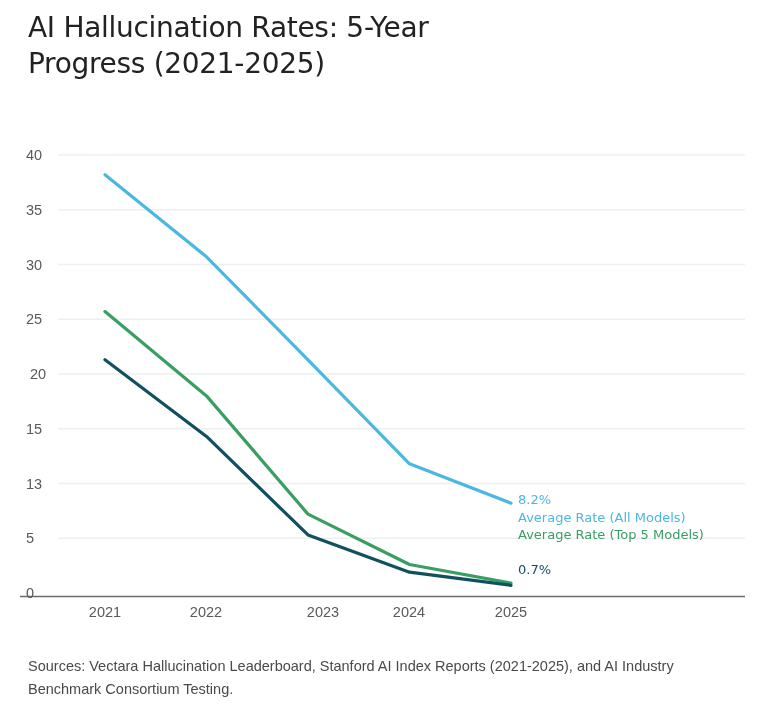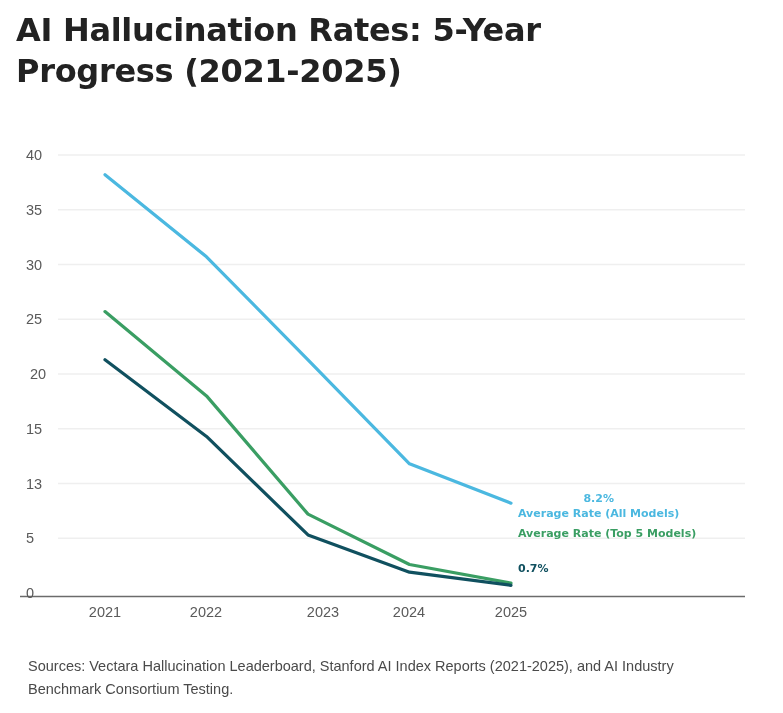--- a/index.html
+++ b/index.html
@@ -19,26 +19,26 @@
   #page {
     position: relative;
     width: 783px;
     height: 713px;
     box-sizing: border-box;
   }
 
   
   #chart-title {
     position: absolute;
-    left: 16px;
+    left: 28px;
     top: 10px;
     width: 640px;
     font-family: "DejaVu Sans", sans-serif;
-    font-size: 32px;
-    font-weight: bold;
+    font-size: 28px;
+    font-weight: normal;
     line-height: 1.28;
     letter-spacing: -0.3px;
     color: #222222;
     white-space: pre-line;
   }
 
   
   #plot-area {
     position: absolute;
     left: 0;
@@ -64,25 +64,24 @@
     font-family: "Liberation Sans", sans-serif;
     transform: translateX(-50%);
     white-space: nowrap;
     top: 604px;
   }
 
   
   .series-annotation {
     position: absolute;
     font-family: "DejaVu Sans", sans-serif;
-    font-weight: bold;
-    font-size: 11px;
+    font-weight: normal;
+    font-size: 13px;
     line-height: 1.38;
     white-space: nowrap;
-    text-align: center;
   }
   .series-annotation .ann-value { display: block; }
   .series-annotation .ann-name  { display: block; }
 
   
   #sources-note {
     position: absolute;
     left: 28px;
     top: 655px;
     width: 715px;

